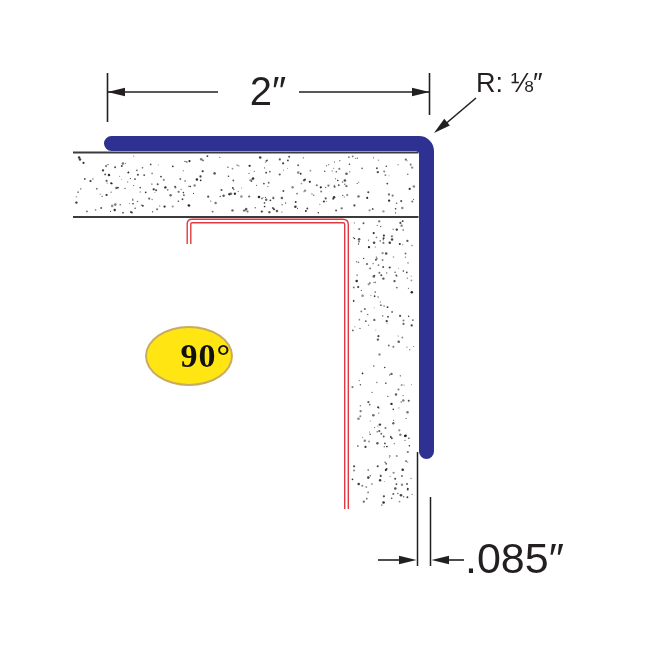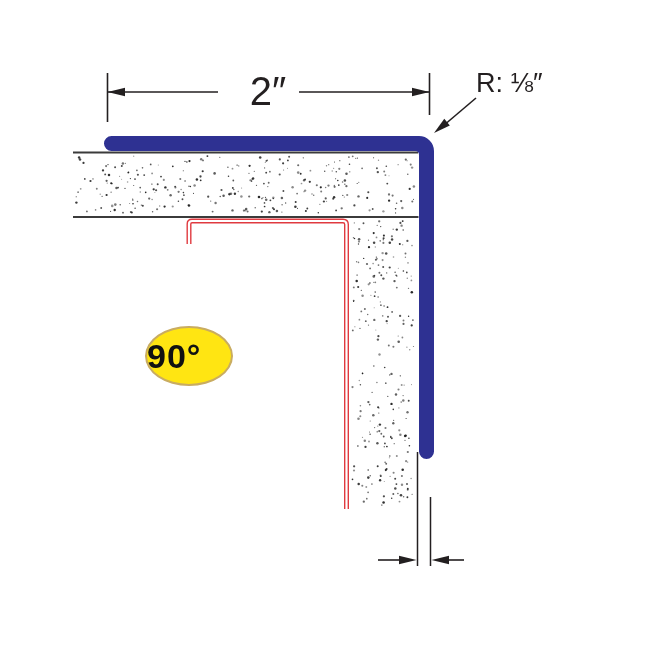--- a/index.html
+++ b/index.html
@@ -8,21 +8,21 @@
     font-family:"Liberation Sans", sans-serif;color:#231f20;
   }
   .stage svg{position:absolute;left:0;top:0;}
   .dim-label{position:absolute;line-height:1;white-space:nowrap;color:#231f20;}
   .label-width{left:268px;top:71px;font-size:40px;transform:translateX(-50%);}
   .label-radius{left:476px;top:70px;font-size:27px;}
   .label-thickness{left:465px;top:537px;font-size:43px;}
   .angle-badge{
     position:absolute;left:145px;top:326px;width:88px;height:60px;
     background:#ffe512;border:2px solid #c9ac61;border-radius:50%;
-    box-sizing:border-box;display:flex;align-items:center;justify-content:flex-start;
+    box-sizing:border-box;display:flex;align-items:center;justify-content:flex-end;font-family:Liberation Serif, serif;
   }
   .angle-badge span{font-size:34px;font-weight:bold;color:#111;letter-spacing:1px;}
 </style>
 </head>
 <body>
 
 <div class="stage">
 
   <svg width="650" height="650" viewBox="0 0 650 650">
 
@@ -614,13 +614,14 @@
   </svg>
 
   <div class="dim-label label-width">2″</div>
 
   <div class="dim-label label-radius">R: ⅛″</div>
 
   <div class="angle-badge">
     <span>90°</span>
   </div>
 
+  <div class="dim-label label-thickness">.085″</div>
 </div>
 
 </body></html>

